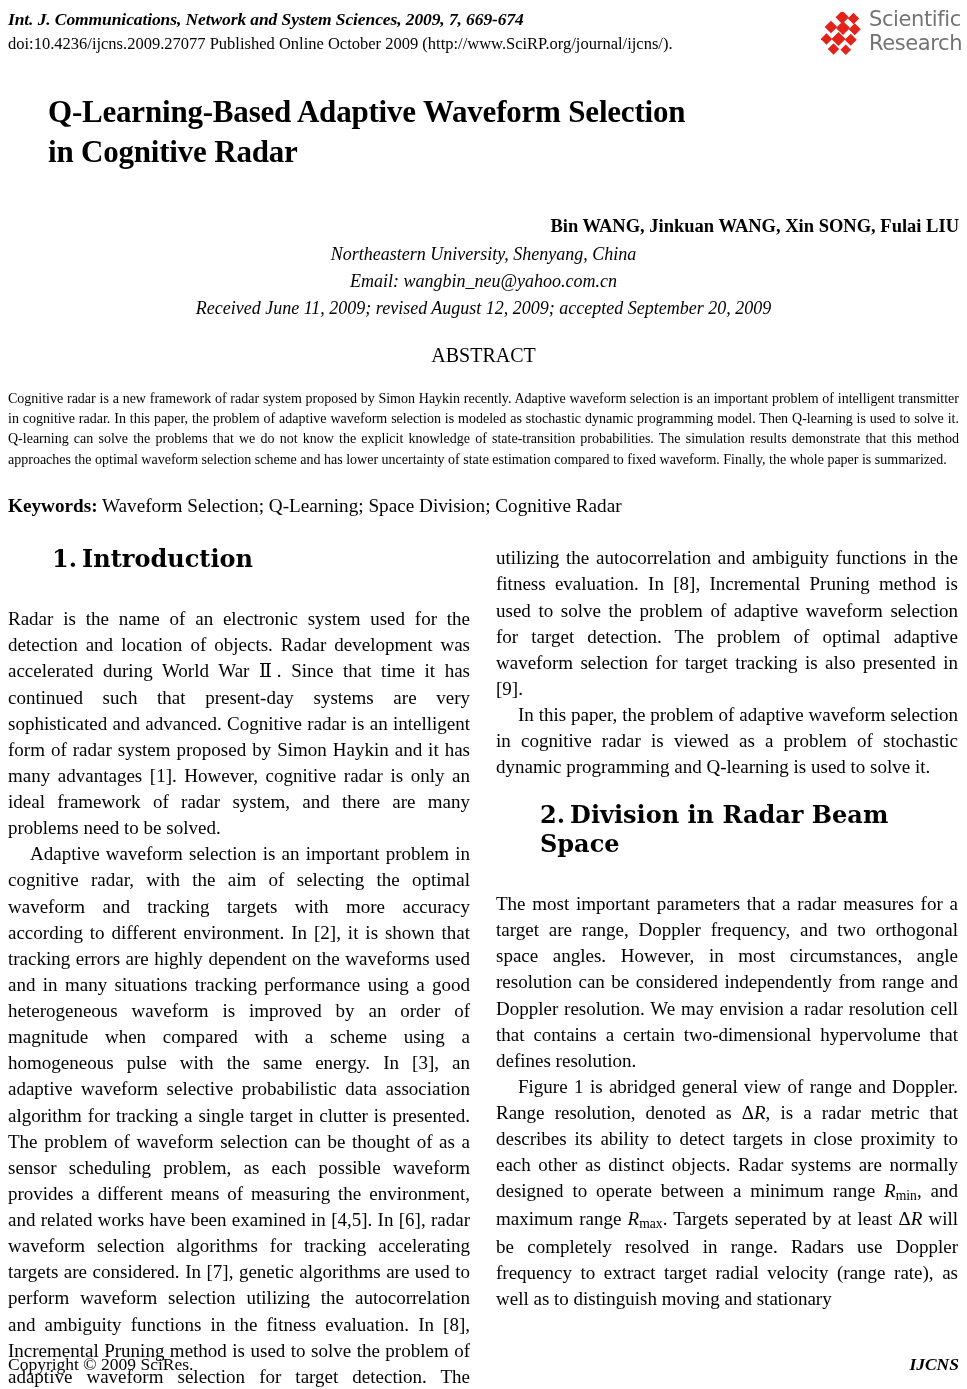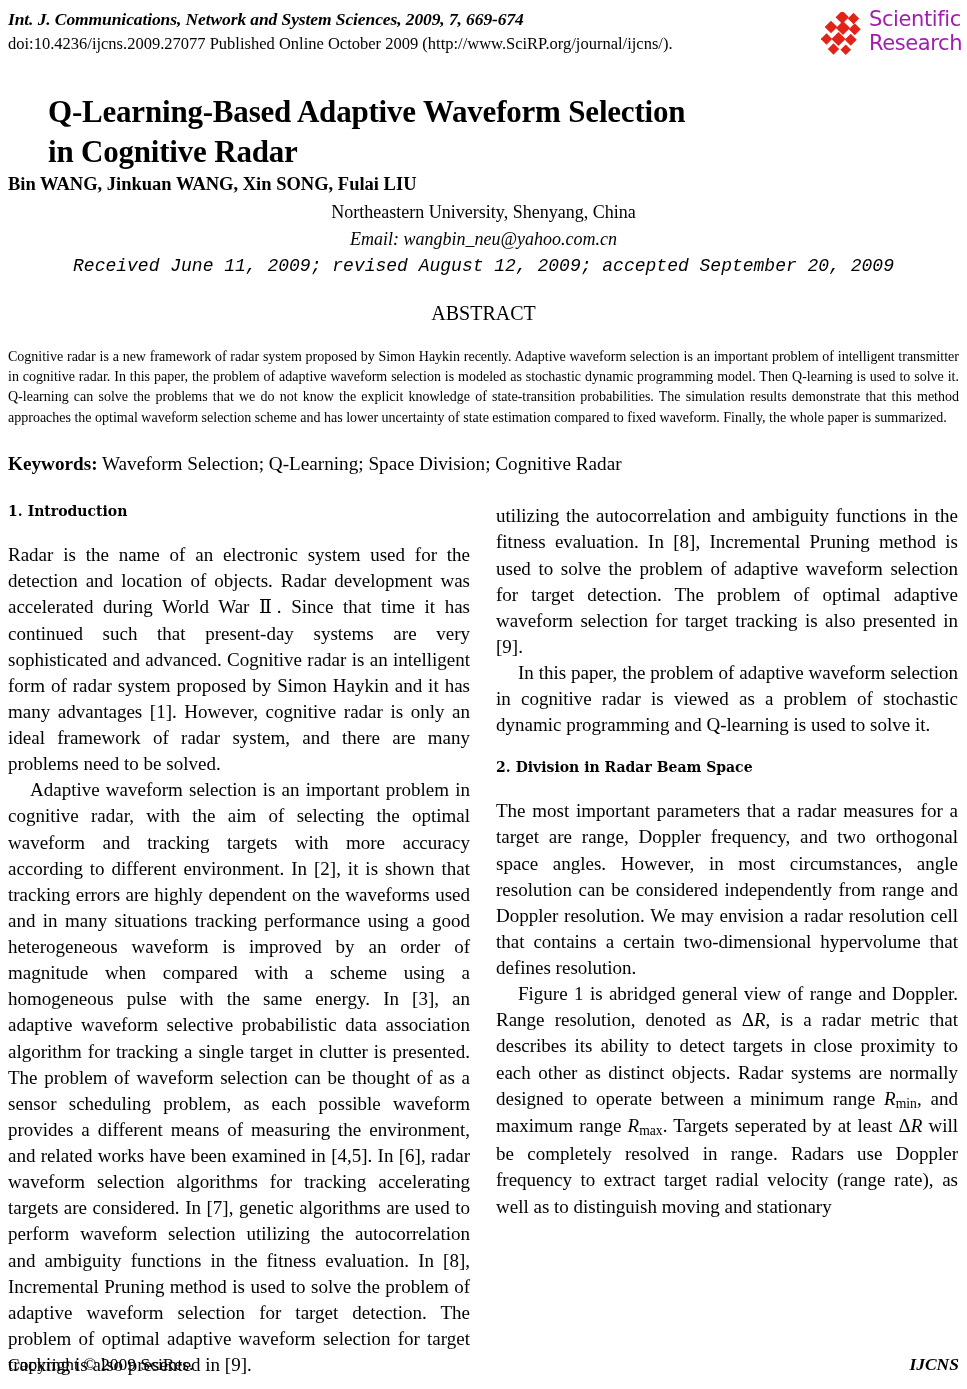--- a/index.html
+++ b/index.html
@@ -59,57 +59,58 @@
     height: 44px;
   }
   .logo-text {
     position: absolute;
     left: 48px;
     top: 0px;
     font-family: "DejaVu Sans", "Liberation Sans", sans-serif;
     font-size: 21px;
     line-height: 1.12;
     letter-spacing: -0.4px;
-    color: #a21caf;
+    color: #737373;
   }
 
   
   .title {
     text-align: left;
     font-weight: bold;
     font-size: 31px;
     line-height: 1.28;
     margin: 36px 40px 0 40px;
     letter-spacing: -0.2px;
   }
 
   
   .authors {
-    text-align: left;
+    text-align: right;
     font-weight: bold;
     font-size: 18.5px;
+    margin-top: 42px;
     line-height: 1.5;
   }
   .affil {
     text-align: center;
+    font-style: italic;
     font-size: 18px;
     line-height: 1.5;
   }
   .email {
     text-align: center;
     font-style: italic;
     font-size: 18px;
     line-height: 1.5;
   }
   .dates {
     text-align: center;
     font-size: 18px;
     line-height: 1.5;
     font-style: italic;
-    font-family: Liberation Mono, monospace;
   }
 
   
   .abstract-head {
     font-weight: normal;
     font-size: 20px;
     margin-top: 22px;
     text-align: center;
   }
   .abstract-body {
@@ -132,32 +133,33 @@
     margin-top: 26px;
     gap: 26px;
   }
   .col {
     width: 462px;
     flex: 0 0 462px;
   }
   .sec-head {
     font-family: "DejaVu Serif", "Liberation Serif", serif;
     font-weight: bold;
-    font-size: 14px;
+    font-size: 24px;
     line-height: 1.2;
+    margin-left: 44px;
   }
   .sec-head .secnum { margin-right: 5px; }
   p.body {
     font-size: 19px;
     line-height: 1.375;
     text-align: justify;
     text-justify: inter-word;
     margin: 0;
   }
-  p.first { margin-top: 22px; }
+  p.first { margin-top: 32px; }
   p.indent { text-indent: 22px; }
   .gap-before { margin-top: 21px; }
   sub { font-size: 0.72em; vertical-align: -0.22em; }
   .ital { font-style: italic; }
 
   
   .footer {
     position: absolute;
     left: 8px;
     right: 8px;

